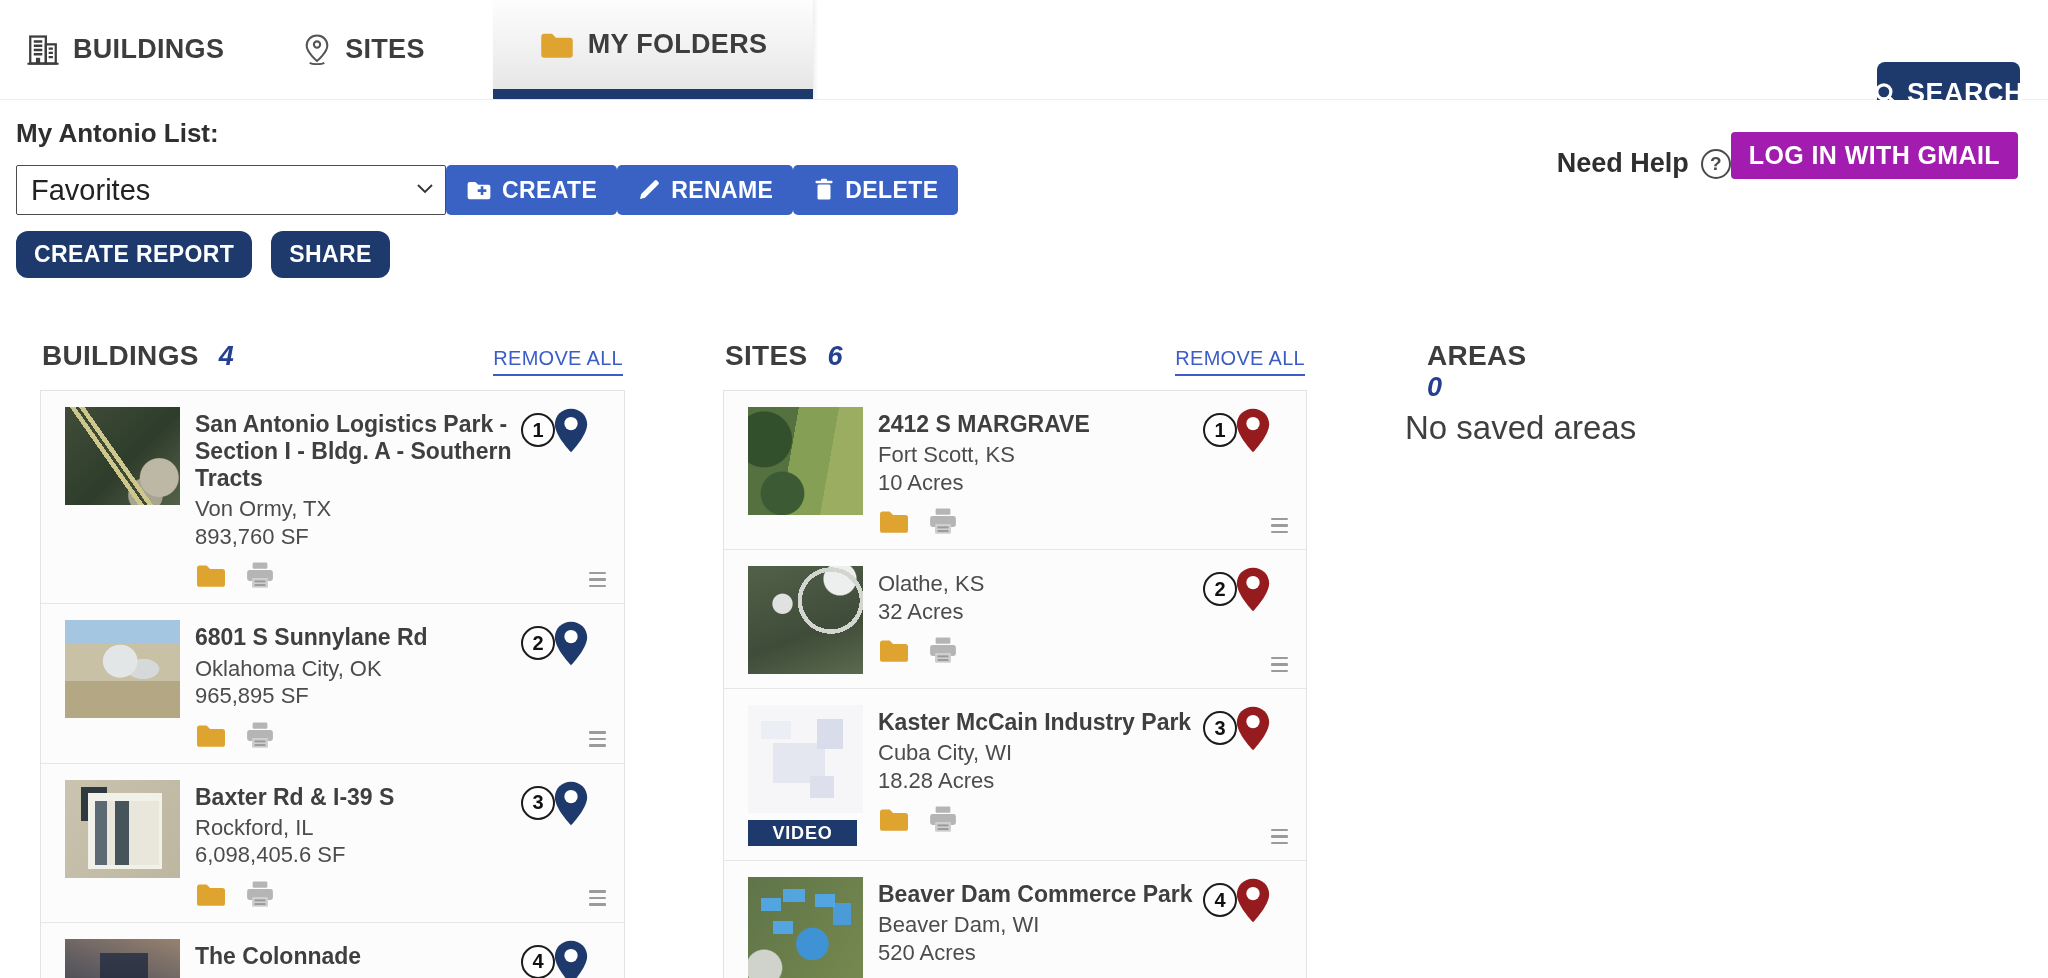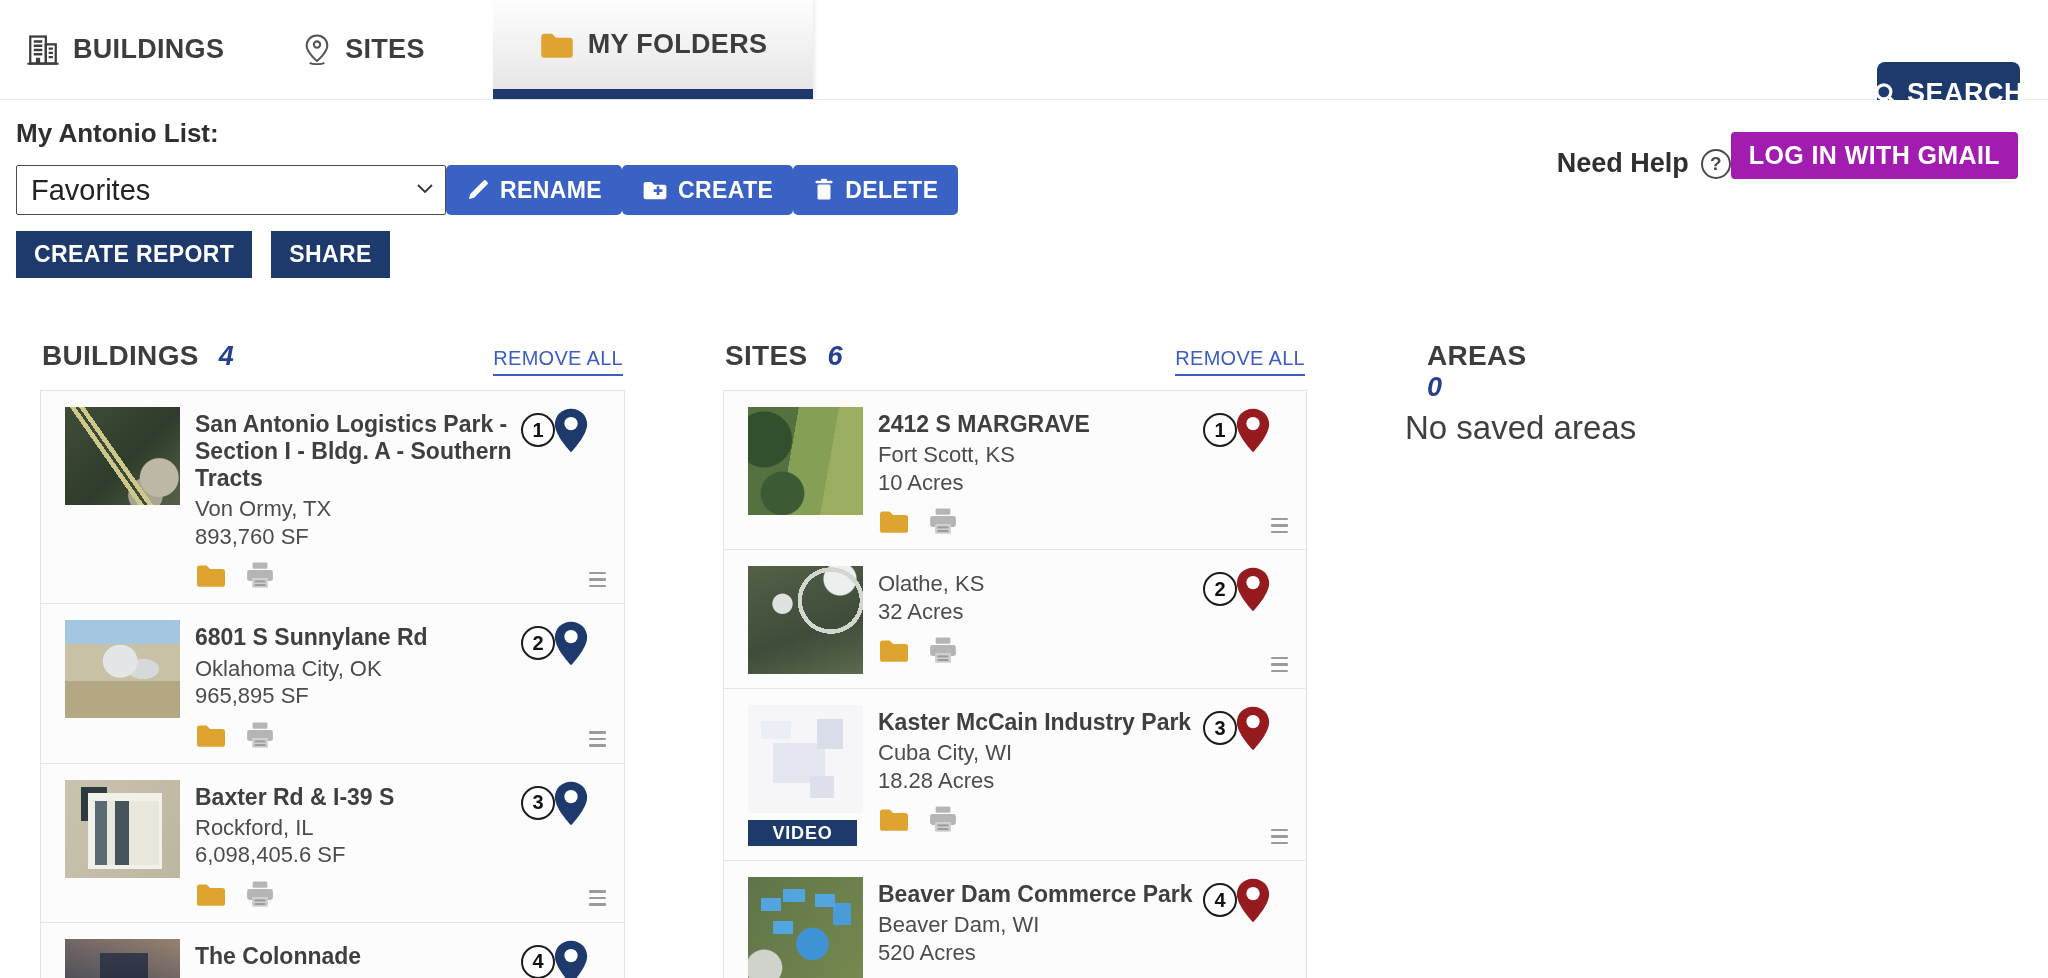--- a/index.html
+++ b/index.html
@@ -17,21 +17,21 @@
 
   
   .controls { position:relative; padding:18px 16px 0 16px; height:210px; background:#fff; }
   .folders-label { font-size:26px; font-weight:bold; color:#2f2f2f; margin-bottom:16px; }
   .row1 { display:flex; }
   .selectwrap { position:relative; width:430px; }
   .selectwrap select { width:100%; height:50px; font-family:inherit; font-size:29px; color:#222; padding:0 40px 0 14px; border:1.5px solid #4c4c4c; border-radius:2px; background:#fff; appearance:none; -webkit-appearance:none; cursor:pointer; }
   .selectwrap .chev { position:absolute; right:12px; top:16px; pointer-events:none; }
   .bluebtn { height:50px; padding:0 20px; background:#3a62c4; border:none; border-radius:5px; color:#fff; font-family:inherit; font-size:23px; font-weight:bold; display:inline-flex; align-items:center; gap:10px; cursor:pointer; letter-spacing:.4px; }
   .row2 { margin-top:16px; display:flex; gap:19px; }
-  .navybtn { height:47px; padding:0 18px; background:#1e3a6d; border:none; border-radius:0; color:#fff; font-family:inherit; font-size:23px; font-weight:bold; display:inline-flex; align-items:center; cursor:pointer; letter-spacing:.4px; }
+  .navybtn { height:47px; padding:0 18px; background:#1e3a6d; border:none; border-radius:12px; color:#fff; font-family:inherit; font-size:23px; font-weight:bold; display:inline-flex; align-items:center; cursor:pointer; letter-spacing:.4px; }
   .rightstack { position:absolute; top:16px; right:30px; display:flex; align-items:flex-end; }
   .needhelp { display:flex; align-items:center; gap:12px; font-size:27px; font-weight:bold; color:#2f2f2f; }
   .qmark { width:30px; height:30px; border:2.5px solid #4a4a4a; border-radius:50%; display:flex; align-items:center; justify-content:center; font-size:19px; font-weight:bold; color:#4a4a4a; }
   .loginbtn { margin-top:16px; height:47px; padding:0 18px; background:#a21caf; border:none; border-radius:4px; color:#fff; font-family:inherit; font-size:25px; font-weight:bold; cursor:pointer; letter-spacing:.4px; }
 
   
   .content { display:flex; padding:30px 40px 0 40px; gap:98px; }
   .col-buildings { width:585px; flex:none; }
   .col-sites { width:584px; flex:none; }
   .col-areas { flex:1; }
@@ -156,34 +156,34 @@
         <option>Favorites</option>
       </select>
       <span class="chev">
         <svg width="18" height="14" viewBox="0 0 18 12" fill="none" stroke="#333" stroke-width="1.8">
             <path d="M2 3 L9 10 L16 3"></path>
           </svg>
       </span>
     </div>
     <button class="bluebtn">
       <span class="icon">
-        <svg width="24" height="24" viewBox="0 0 24 24" fill="#fff">
-            <path d="M3 21 l1.2-5 L17.5 2.7 a1.8 1.8 0 0 1 2.6 0 l1.2 1.2 a1.8 1.8 0 0 1 0 2.6 L8 19.8 Z"></path>
-          </svg>
-      </span>
-      <span>RENAME</span>
+        <svg width="26" height="22" viewBox="0 0 24 20" fill="#fff">
+          <path d="M1.5 4.5 a2 2 0 0 1 2-2 h5.2 l2.6 2.6 h9.2 a2 2 0 0 1 2 2 v9.4 a2 2 0 0 1-2 2 h-17 a2 2 0 0 1-2-2 Z"></path>
+          <path d="M10.8 10.6 h8 M14.8 6.6 v8" stroke="#3a62c4" stroke-width="2.4" fill="none"></path>
+        </svg>
+      </span>
+      <span>CREATE</span>
     </button>
     <button class="bluebtn">
       <span class="icon">
-        <svg width="26" height="22" viewBox="0 0 24 20" fill="#fff">
-          <path d="M1.5 4.5 a2 2 0 0 1 2-2 h5.2 l2.6 2.6 h9.2 a2 2 0 0 1 2 2 v9.4 a2 2 0 0 1-2 2 h-17 a2 2 0 0 1-2-2 Z"></path>
-          <path d="M10.8 10.6 h8 M14.8 6.6 v8" stroke="#3a62c4" stroke-width="2.4" fill="none"></path>
-        </svg>
-      </span>
-      <span>CREATE</span>
+        <svg width="24" height="24" viewBox="0 0 24 24" fill="#fff">
+            <path d="M3 21 l1.2-5 L17.5 2.7 a1.8 1.8 0 0 1 2.6 0 l1.2 1.2 a1.8 1.8 0 0 1 0 2.6 L8 19.8 Z"></path>
+          </svg>
+      </span>
+      <span>RENAME</span>
     </button>
     <button class="bluebtn">
       <span class="icon">
         <svg width="22" height="24" viewBox="0 0 20 24" fill="#fff">
           <rect x="3.5" y="6.5" width="13" height="15" rx="1.5"></rect>
             <rect x="1.5" y="2.8" width="17" height="2.4" rx="1"></rect>
             <rect x="7" y="0.8" width="6" height="2.4" rx="1"></rect>
         </svg>
       </span>
       <span>DELETE</span>

